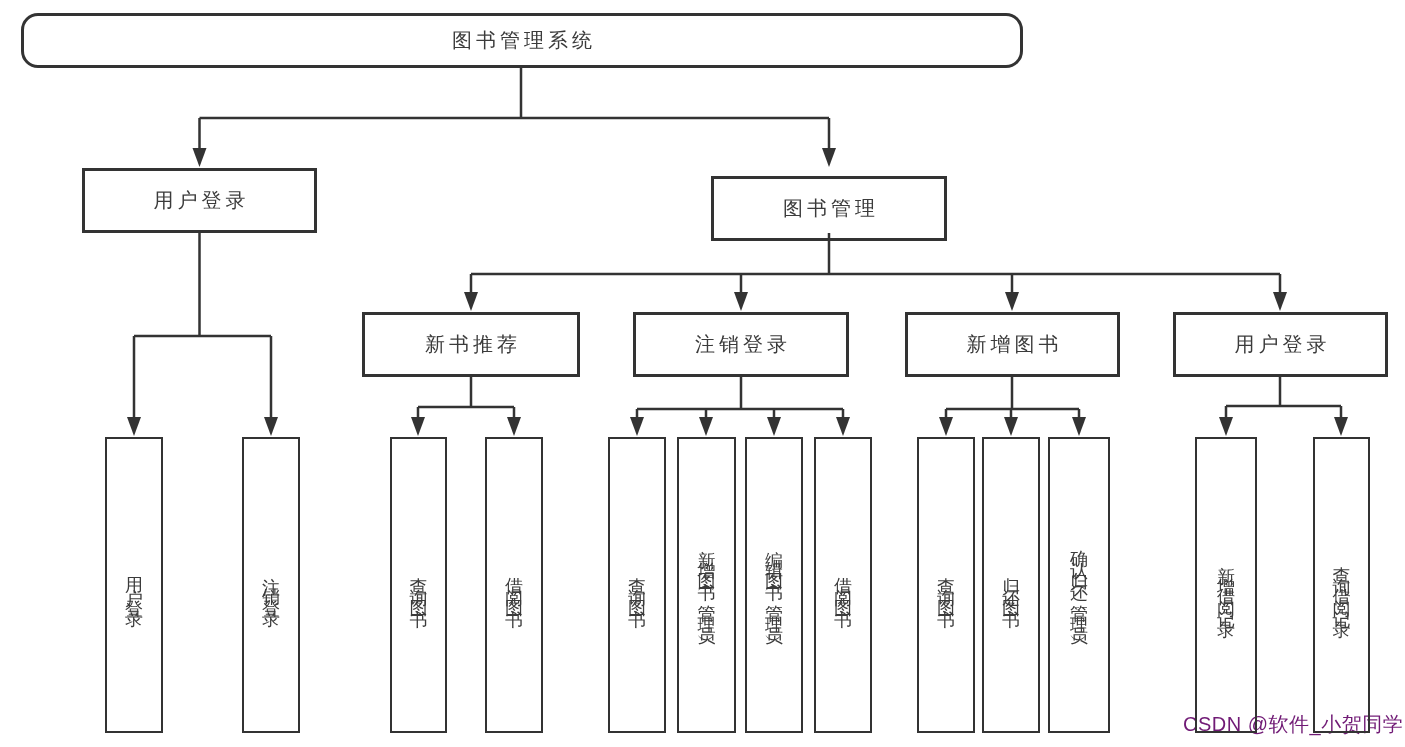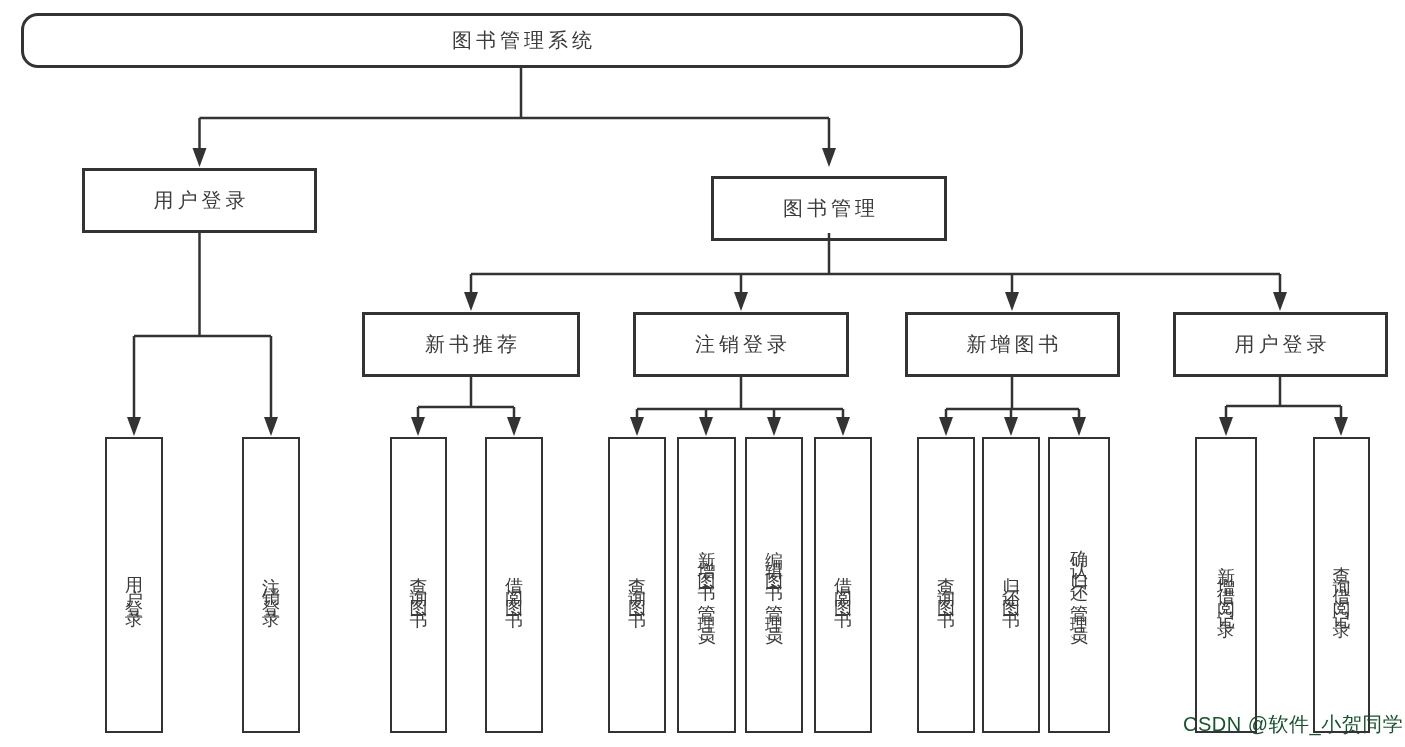--- a/index.html
+++ b/index.html
@@ -42,21 +42,21 @@
     line-height: 1;
     color: #3b3b3b;
     white-space: nowrap;
   }
   .watermark {
     position: absolute;
     left: 1183px;
     top: 711px;
     z-index: 1;
     font-size: 20px;
-    color: #14532d;
+    color: #701a75;
     letter-spacing: 0.5px;
     white-space: nowrap;
   }
 </style>
 </head>
 <body>
 
 <div class="canvas">
 
   <svg class="connectors" width="1405" height="747" viewBox="0 0 1405 747">

